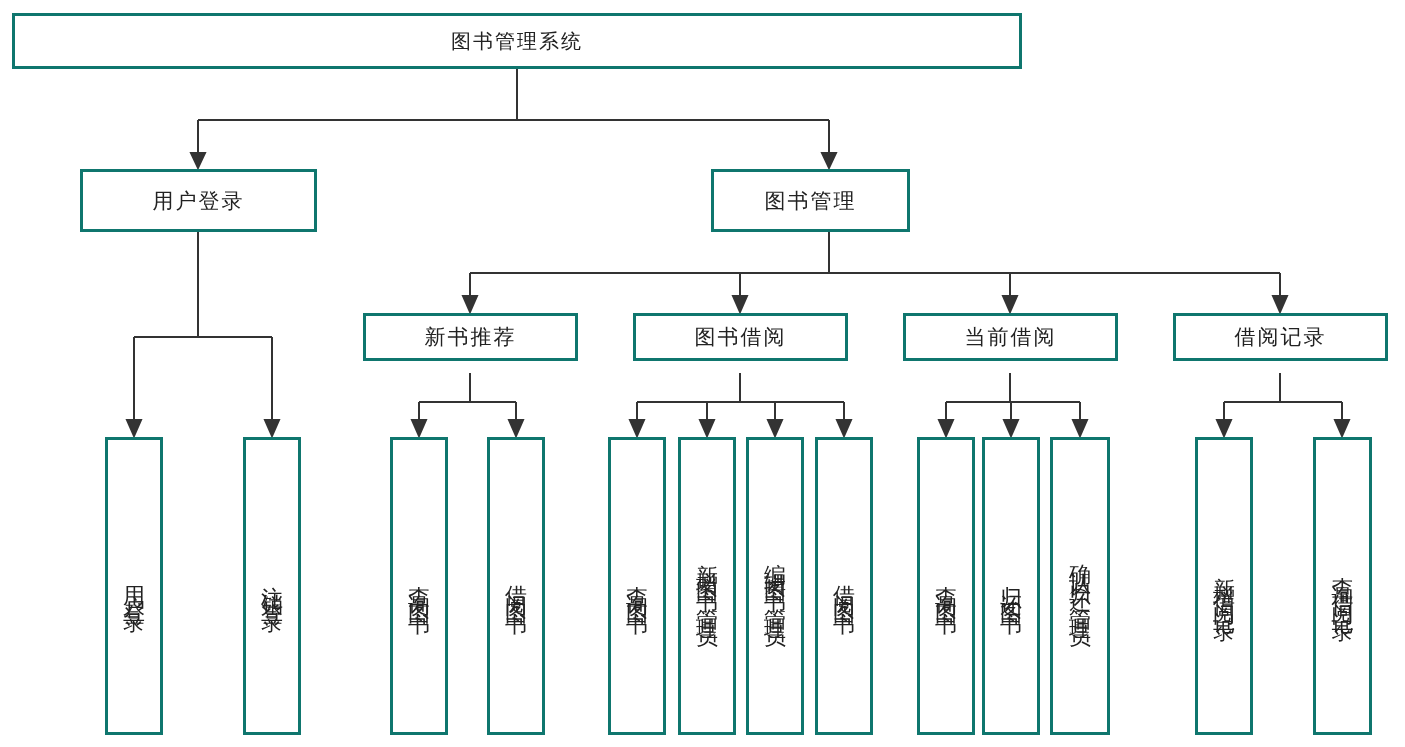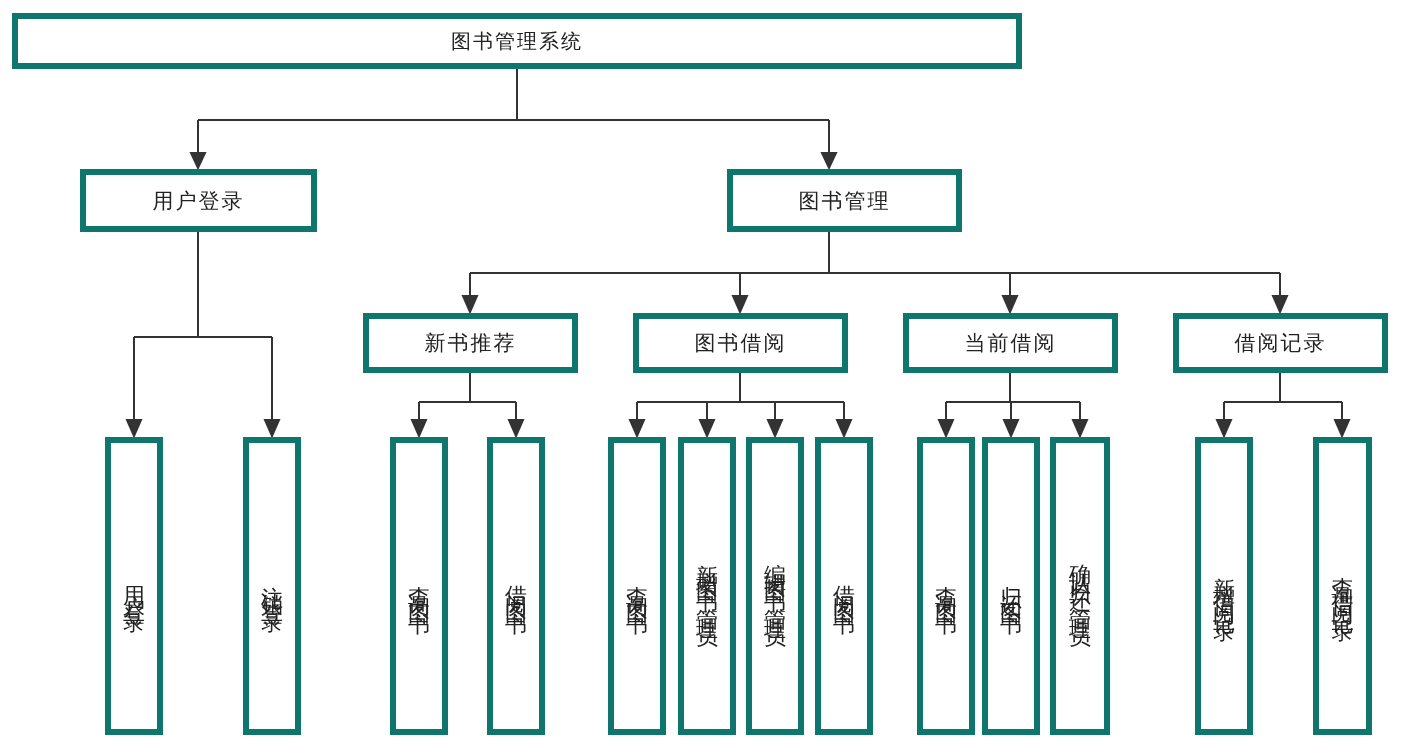--- a/index.html
+++ b/index.html
@@ -11,35 +11,35 @@
     overflow: hidden;
   }
   #connectors {
     position: absolute; left: 0; top: 0;
     width: 1405px; height: 747px;
     pointer-events: none;
   }
   .box {
     position: absolute;
     box-sizing: border-box;
-    border: 6px solid #0f766e;
+    border: 3px solid #0f766e;
     background: #ffffff;
     color: #222222;
     display: flex;
     align-items: center;
     justify-content: center;
     z-index: 2;
   }
   .hbox {
     font-size: 21px;
     letter-spacing: 2px;
   }
   .root  { left: 12px;  top: 13px;  width: 1010px; height: 56px; font-size: 20px; }
   .lvl2  { top: 169px; height: 63px; }
-  .lvl3  { top: 313px; width: 215px; height: 60px; }
+  .lvl3  { top: 313px; width: 215px; height: 48px; }
   .leaf  { top: 437px; width: 58px; height: 298px; }
   .leaf span {
     writing-mode: vertical-rl;
     text-orientation: mixed;
     font-size: 22px;
     line-height: 1;
     letter-spacing: 9px;
     color: #222222;
     white-space: nowrap;
   }
@@ -130,21 +130,21 @@
       <line x1="1224" y1="402" x2="1224" y2="421"></line>
       <line x1="1342" y1="402" x2="1342" y2="421"></line>
       <polygon points="1217,420 1231,420 1224,436"></polygon>
       <polygon points="1335,420 1349,420 1342,436"></polygon>
     </g>
   </svg>
 
   <div class="box hbox root">图书管理系统</div>
 
   <div class="box hbox lvl2" style="left:80px;  width:237px;">用户登录</div>
-  <div class="box hbox lvl2" style="left:727px; width:235px;">图书管理</div>
+  <div class="box hbox lvl2" style="left:711px; width:199px;">图书管理</div>
 
   <div class="box hbox lvl3" style="left:363px;">新书推荐</div>
   <div class="box hbox lvl3" style="left:903px;">当前借阅</div>
   <div class="box hbox lvl3" style="left:633px;">图书借阅</div>
   <div class="box hbox lvl3" style="left:1173px;">借阅记录</div>
 
   <div class="box leaf" style="left:105px;">
       <span>用户登录</span>
     </div>
   <div class="box leaf" style="left:243px;">

